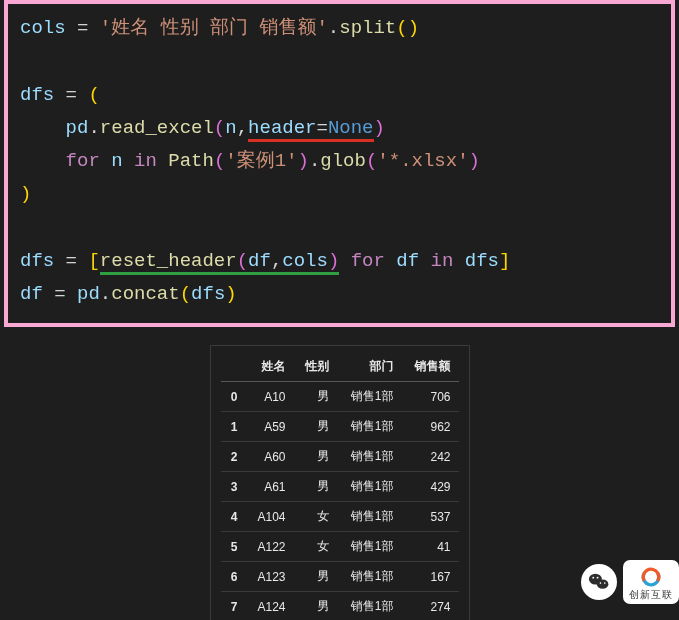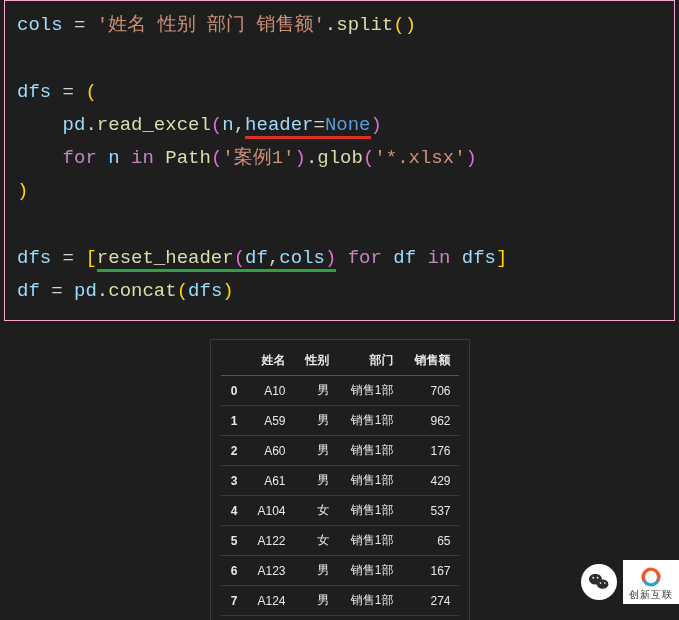--- a/index.html
+++ b/index.html
@@ -6,21 +6,21 @@
   body {
     background: #1e1e1e;
     font-family: Consolas, "Courier New", monospace;
     width: 679px;
     height: 620px;
     overflow: hidden;
     position: relative;
   }
   .code-block {
     background: #1e1e1e;
-    border: 1px solid #f9a8d4;
+    border: 4px solid #f9a8d4;
     padding: 8px 12px 12px 12px;
     margin: 0 4px;
     font-size: 19px;
     line-height: 1.75;
     color: #d4d4d4;
     white-space: pre;
   }
   .tk-var { color: #9cdcfe; }
   .tk-op { color: #d4d4d4; }
   .tk-str { color: #ce9178; }
@@ -65,20 +65,21 @@
     border-radius: 50%;
     display: flex; align-items: center; justify-content: center;
     position: relative;
   }
   .chat-icon svg { width: 26px; height: 26px; }
   .brand {
     background: #fff;
     padding: 4px 6px 2px 6px;
     display: flex; flex-direction: column; align-items: center;
     font-family: Arial, sans-serif;
+    border-radius: 7px;
   }
   .brand-logo {
     width: 26px; height: 26px;
   }
   .brand-text { font-size: 10px; color: #333; letter-spacing: 1px; margin-top: -2px; }
 </style>
 </head>
 <body>
 
 <div class="code-block"><span class="tk-var">cols</span><span class="tk-op"> = </span><span class="tk-str">'姓名 性别 部门 销售额'</span><span class="tk-op">.</span><span class="tk-fn">split</span><span class="tk-p-yellow">()</span>
@@ -115,42 +116,42 @@
           <td>A59</td>
           <td>男</td>
           <td>销售1部</td>
           <td>962</td>
         </tr>
         <tr>
           <td class="idx">2</td>
           <td>A60</td>
           <td>男</td>
           <td>销售1部</td>
-          <td>176</td>
+          <td>242</td>
         </tr>
         <tr>
           <td class="idx">3</td>
           <td>A61</td>
           <td>男</td>
           <td>销售1部</td>
           <td>429</td>
         </tr>
         <tr>
           <td class="idx">4</td>
           <td>A104</td>
           <td>女</td>
           <td>销售1部</td>
           <td>537</td>
         </tr>
         <tr>
           <td class="idx">5</td>
           <td>A122</td>
           <td>女</td>
           <td>销售1部</td>
-          <td>65</td>
+          <td>41</td>
         </tr>
         <tr>
           <td class="idx">6</td>
           <td>A123</td>
           <td>男</td>
           <td>销售1部</td>
           <td>167</td>
         </tr>
         <tr>
           <td class="idx">7</td>

